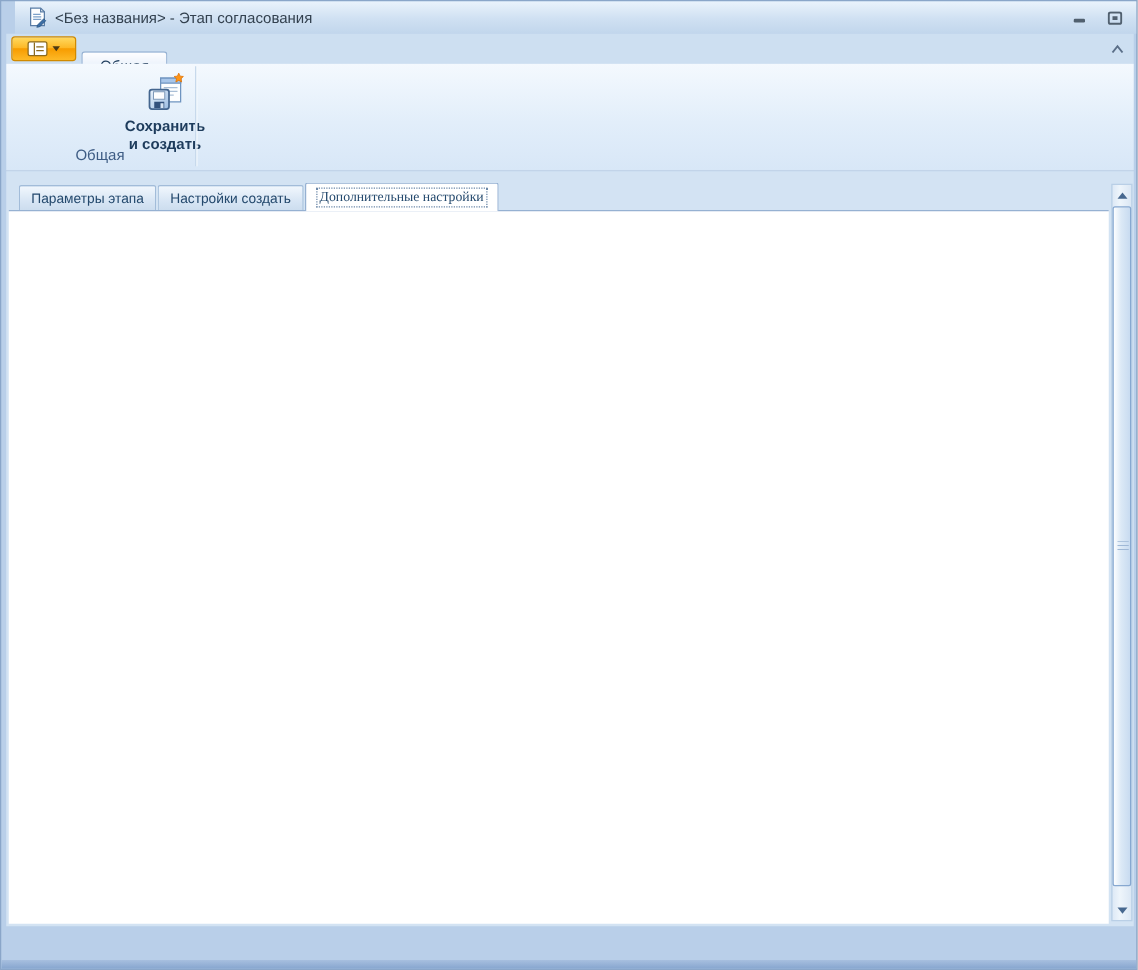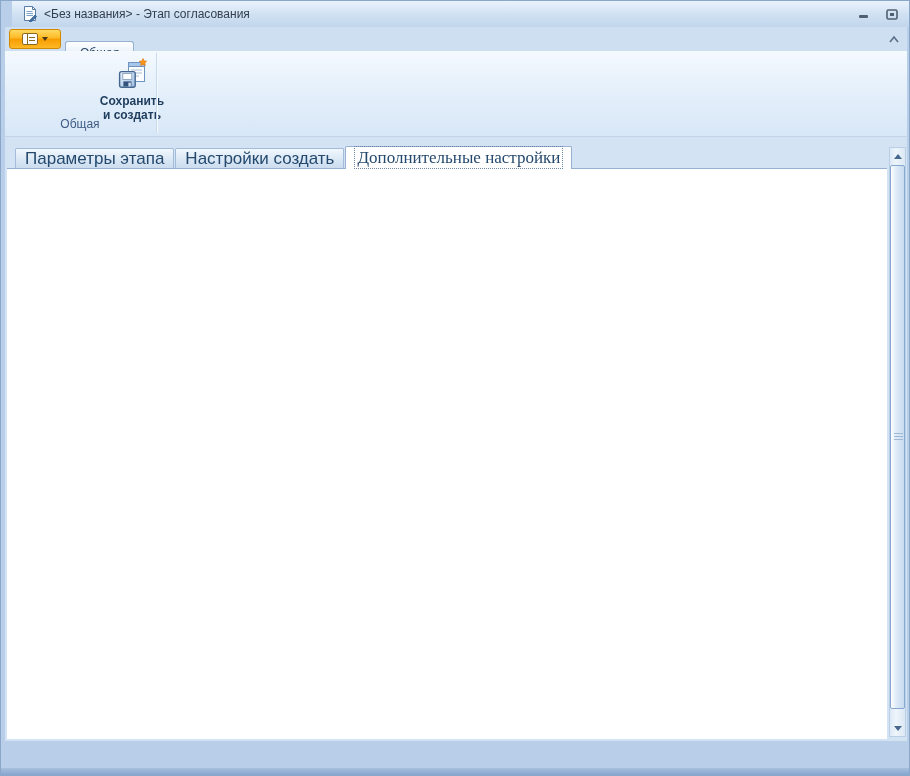--- a/index.html
+++ b/index.html
@@ -32,21 +32,21 @@
            padding-top:4px;border-radius:3px;text-align:center;line-height:14px;color:#1e3c5c;}
   .bb-save{left:5px;width:66px;} .bb-savecreate{left:90px;width:74px;font-weight:bold;}
   .big-btn .bicon{width:32px;height:32px;margin-bottom:4px;}
   .ribbon-group-label{position:absolute;left:0;top:66px;width:150px;text-align:center;color:#3e5c84;}
   .ribbon-sep{position:absolute;left:151px;top:2px;width:1px;height:80px;background:#c7d9ec;box-shadow:1px 0 0 #f6fafd;}
   
   .belowribbon{position:absolute;left:4px;top:136px;width:902px;height:604px;background:#d3e3f3;}
   .tabstrip{position:absolute;left:14px;top:145px;height:23px;display:flex;align-items:flex-end;}
   .ptab{height:21px;line-height:20px;padding:0 9px;margin-right:1px;white-space:nowrap;
         background:linear-gradient(#f1f7fd,#d7e5f4 60%,#cbdcee);
-        border:1px solid #a2bcd9;border-bottom:none;border-radius:2px 2px 0 0;color:#24496d;font-size:17px;}
+        border:1px solid #a2bcd9;border-bottom:none;border-radius:2px 2px 0 0;color:#24496d;font-size:11px;}
   .ptab.active{height:23px;line-height:22px;background:#fff;border:1px solid #96b1d2;border-bottom:none;position:relative;z-index:3;}
   .ptab.active .focusbox{outline:1px dotted #6b87a8;padding:1px 2px;font-family:Liberation Serif, serif;}
   .page{position:absolute;left:6px;top:167px;width:880px;height:571px;background:#fff;border-top:1px solid #96b1d2;z-index:1;}
   
   .vscroll{position:absolute;left:888px;top:146px;width:17px;height:590px;
            background:linear-gradient(90deg,#dde9f6,#eef5fb 40%,#dbe7f4);border:1px solid #b9cfe6;}
   .sb-btn{position:absolute;left:0;width:15px;height:16px;display:flex;align-items:center;justify-content:center;}
   .sb-up{top:0;} .sb-down{bottom:0;}
   .tri-up{width:0;height:0;border:4px solid transparent;border-bottom:5px solid #47688f;margin-bottom:4px;}
   .tri-down{width:0;height:0;border:4px solid transparent;border-top:5px solid #47688f;margin-top:4px;}

